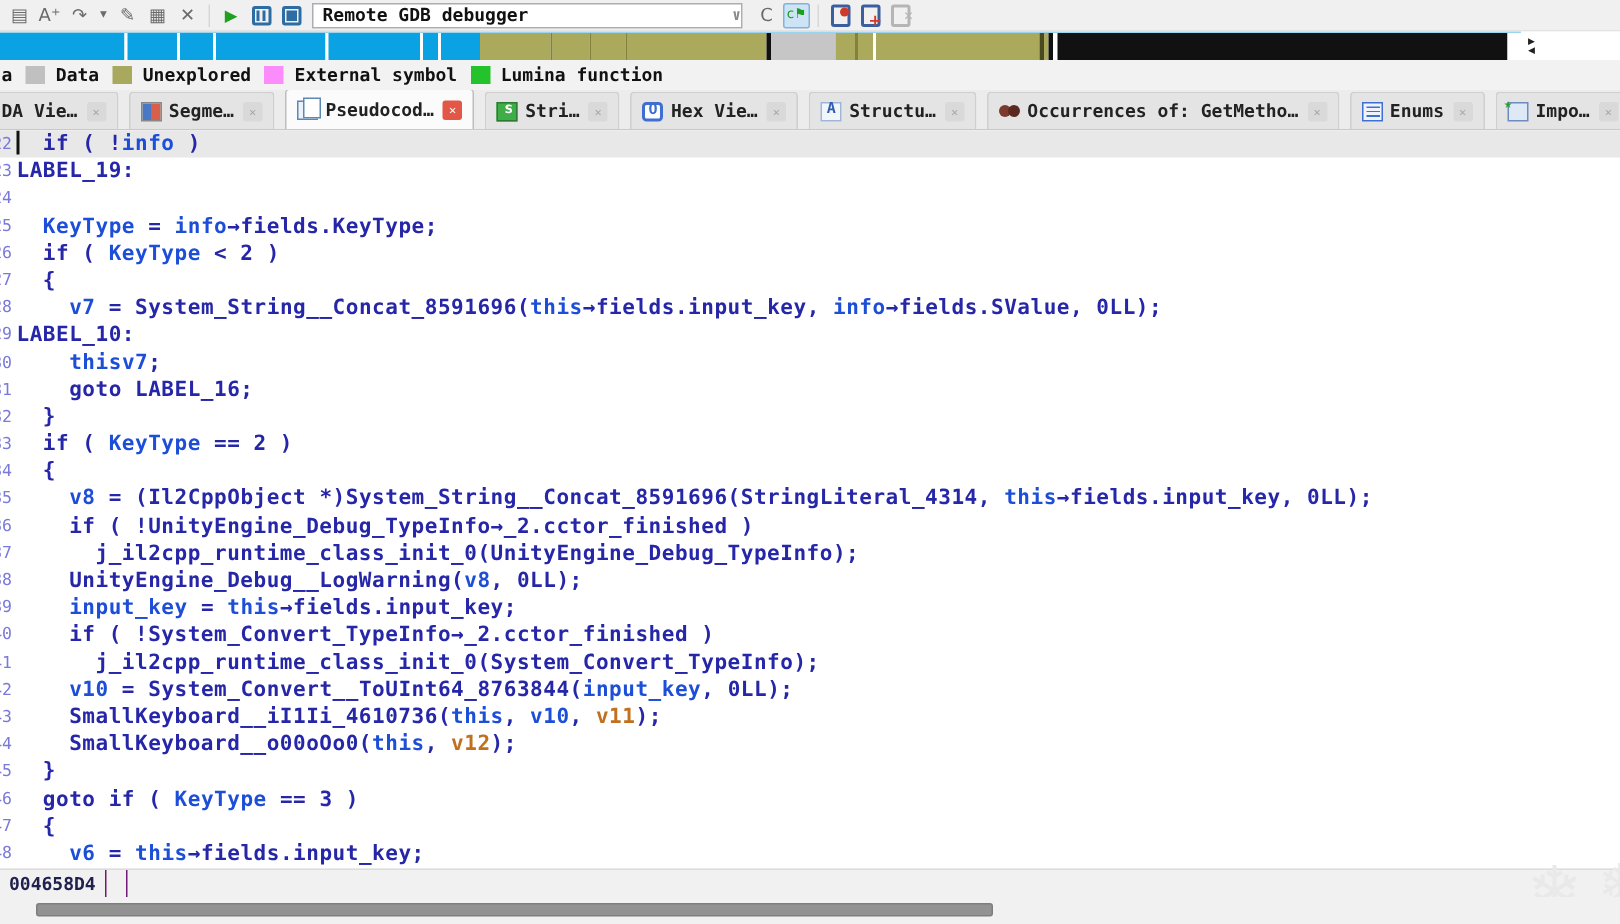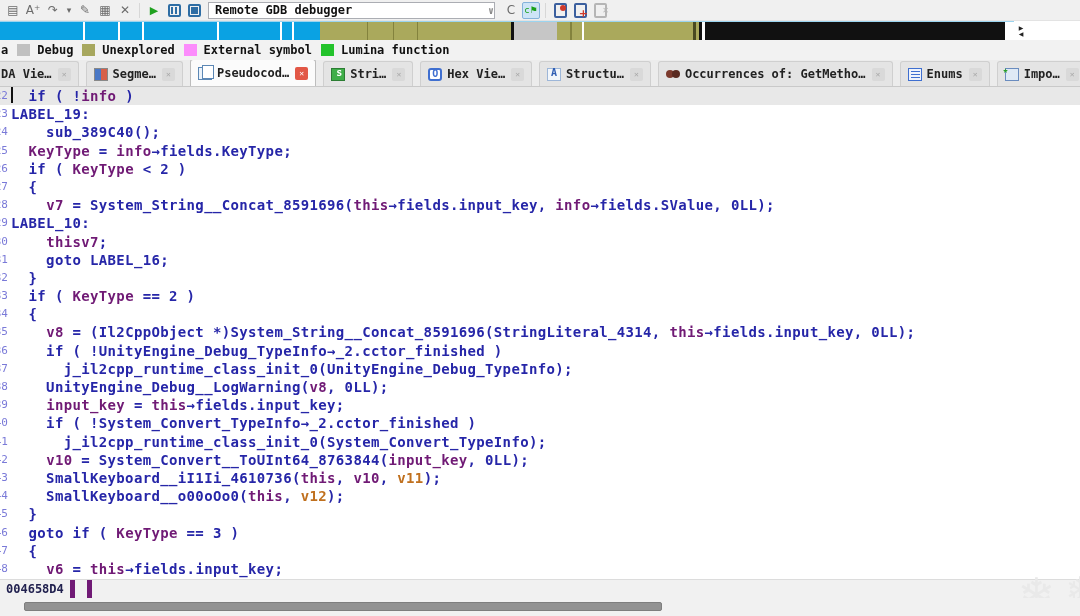--- a/index.html
+++ b/index.html
@@ -93,29 +93,29 @@
   .code { flex:0 0 492px; height:492px; background:#fff; overflow:hidden; position:relative;
           font-family:"DejaVu Sans Mono", monospace; font-size:14px; font-weight:bold;
           letter-spacing:0.35px; }
   .line { height:18.2px; line-height:18.2px; white-space:pre; display:flex; color:#2626a8; }
   .line.hl { background:#e8e8e8; }
   .gut { width:11px; flex:0 0 11px; overflow:hidden; color:#7a7ad8; font-size:11px;
          font-weight:normal; letter-spacing:0; }
   .gut span { display:inline-block; width:34px; margin-left:-26px; text-align:right; }
   .caret { display:inline-block; width:2px; height:16px; background:#111; vertical-align:middle;
            margin-right:-2px; }
-  .tv { color:#701a75; } 
+  .tv { color:#1d4ed8; } 
   .to { color:#c0701e; } 
 
   
   .status { flex:0 0 19px; height:19px; background:#f1f1f1; border-top:1px solid #dcdcdc;
             display:flex; align-items:center; position:relative;
             font-family:"DejaVu Sans Mono", monospace; font-size:12px; font-weight:bold; color:#21214f; }
   .st-cell { padding:4px 6px; height:100%; display:flex; align-items:center;
-             border-right:5px solid #701a75; }
+             border-right:1px solid #701a75; }
   .snow { position:absolute; color:#e9e9e9; z-index:0; pointer-events:none; }
   .snow.s1 { font-size:52px; right:28px; bottom:-26px; }
   .snow.s2 { font-size:40px; right:-12px; bottom:-14px; }
 
   
   .hscroll { flex:0 0 18px; height:18px; background:#f1f1f1; position:relative; }
   .hthumb { position:absolute; left:24px; top:4px; width:638px; height:9px;
             background:#929292; border:1px solid #7e7e7e; border-radius:2px; }
 </style>
 </head>
@@ -196,21 +196,21 @@
     <div class="nav-arrows">
       <span>▶</span>
       <span>◀</span>
     </div>
   </div>
 
   <div class="legend" id="legend">
     <span class="partial">a</span>
   <span class="lg-item">
         <span class="lg-sw" style="background: rgb(192, 192, 192);"></span>
-        <span>Debug</span>
+        <span>Data</span>
       </span>
       <span class="lg-item">
         <span class="lg-sw" style="background: rgb(168, 168, 95);"></span>
         <span>Unexplored</span>
       </span>
       <span class="lg-item">
         <span class="lg-sw" style="background: rgb(252, 140, 252);"></span>
         <span>External symbol</span>
       </span>
       <span class="lg-item">
@@ -262,21 +262,21 @@
       <div class="tab">
         <span class="ticon imports"></span>
         <span class="tab-label">Impo…</span>
         <span class="tab-close">✕</span>
       </div>
     </div>
 
   <div class="code" id="code">
       <div class="line hl"><span class="gut"><span>22</span></span><span class="caret"></span><span>  if ( !</span><span class="tv">info</span><span> )</span></div>
       <div class="line"><span class="gut"><span>23</span></span><span>LABEL_19:</span></div>
-      <div class="line"><span class="gut"><span>24</span></span><span>    sub_389C40();</span></div>
+      <div class="line"><span class="gut"><span>24</span></span></div>
       <div class="line"><span class="gut"><span>25</span></span><span>  </span><span class="tv">KeyType</span><span> = </span><span class="tv">info</span><span>→fields.KeyType;</span></div>
       <div class="line"><span class="gut"><span>26</span></span><span>  if ( </span><span class="tv">KeyType</span><span> &lt; 2 )</span></div>
       <div class="line"><span class="gut"><span>27</span></span><span>  {</span></div>
       <div class="line"><span class="gut"><span>28</span></span><span>    </span><span class="tv">v7</span><span> = System_String__Concat_8591696(</span><span class="tv">this</span><span>→fields.input_key, </span><span class="tv">info</span><span>→fields.SValue, 0LL);</span></div>
       <div class="line"><span class="gut"><span>29</span></span><span>LABEL_10:</span></div>
       <div class="line"><span class="gut"><span>30</span></span><span>    </span><span class="tv">this</span><span class="tv">v7</span><span>;</span></div>
       <div class="line"><span class="gut"><span>31</span></span><span>    goto LABEL_16;</span></div>
       <div class="line"><span class="gut"><span>32</span></span><span>  }</span></div>
       <div class="line"><span class="gut"><span>33</span></span><span>  if ( </span><span class="tv">KeyType</span><span> == 2 )</span></div>
       <div class="line"><span class="gut"><span>34</span></span><span>  {</span></div>

